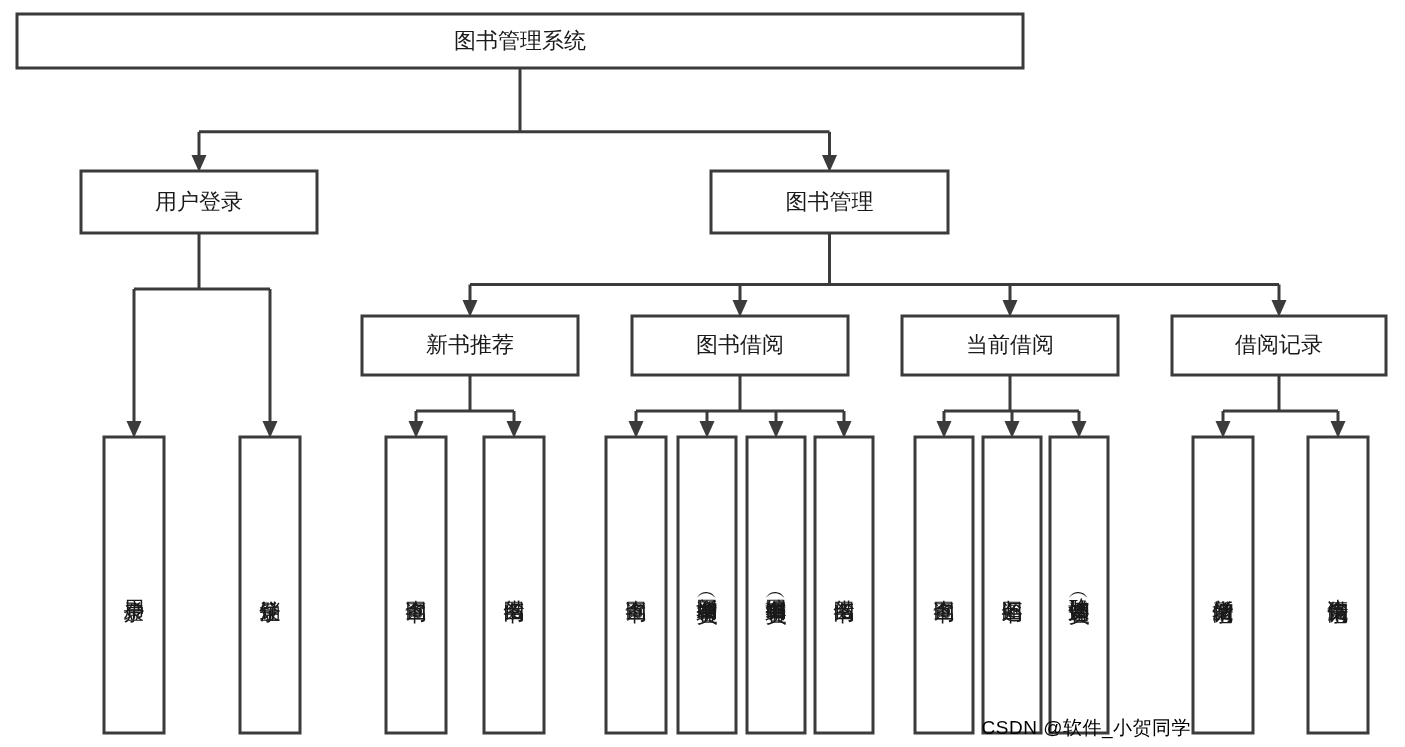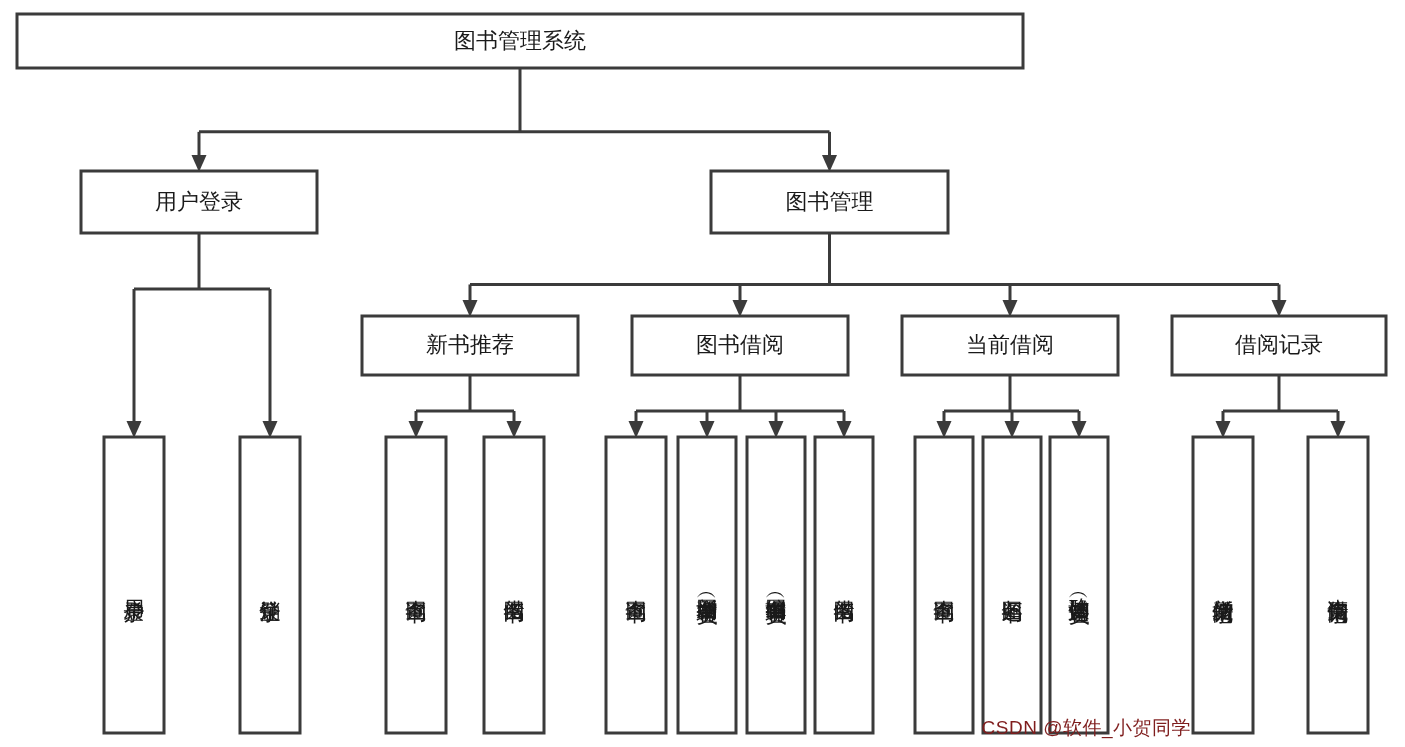--- a/index.html
+++ b/index.html
@@ -62,21 +62,21 @@
     justify-content: center;
     white-space: nowrap;
     pointer-events: none;
   }
   #watermark {
     position: absolute;
     right: 8px;
     bottom: 6px;
     font-family: "Liberation Sans", "DejaVu Sans", sans-serif;
     font-size: 19px;
-    color: #7f1d1d;
+    color: #000000;
     letter-spacing: 0.5px;
     white-space: nowrap;
   }
 </style>
 </head>
 <body>
 
 <div id="diagram-root">
 
   <svg id="flow" viewBox="0 0 1405 747" preserveAspectRatio="none">

